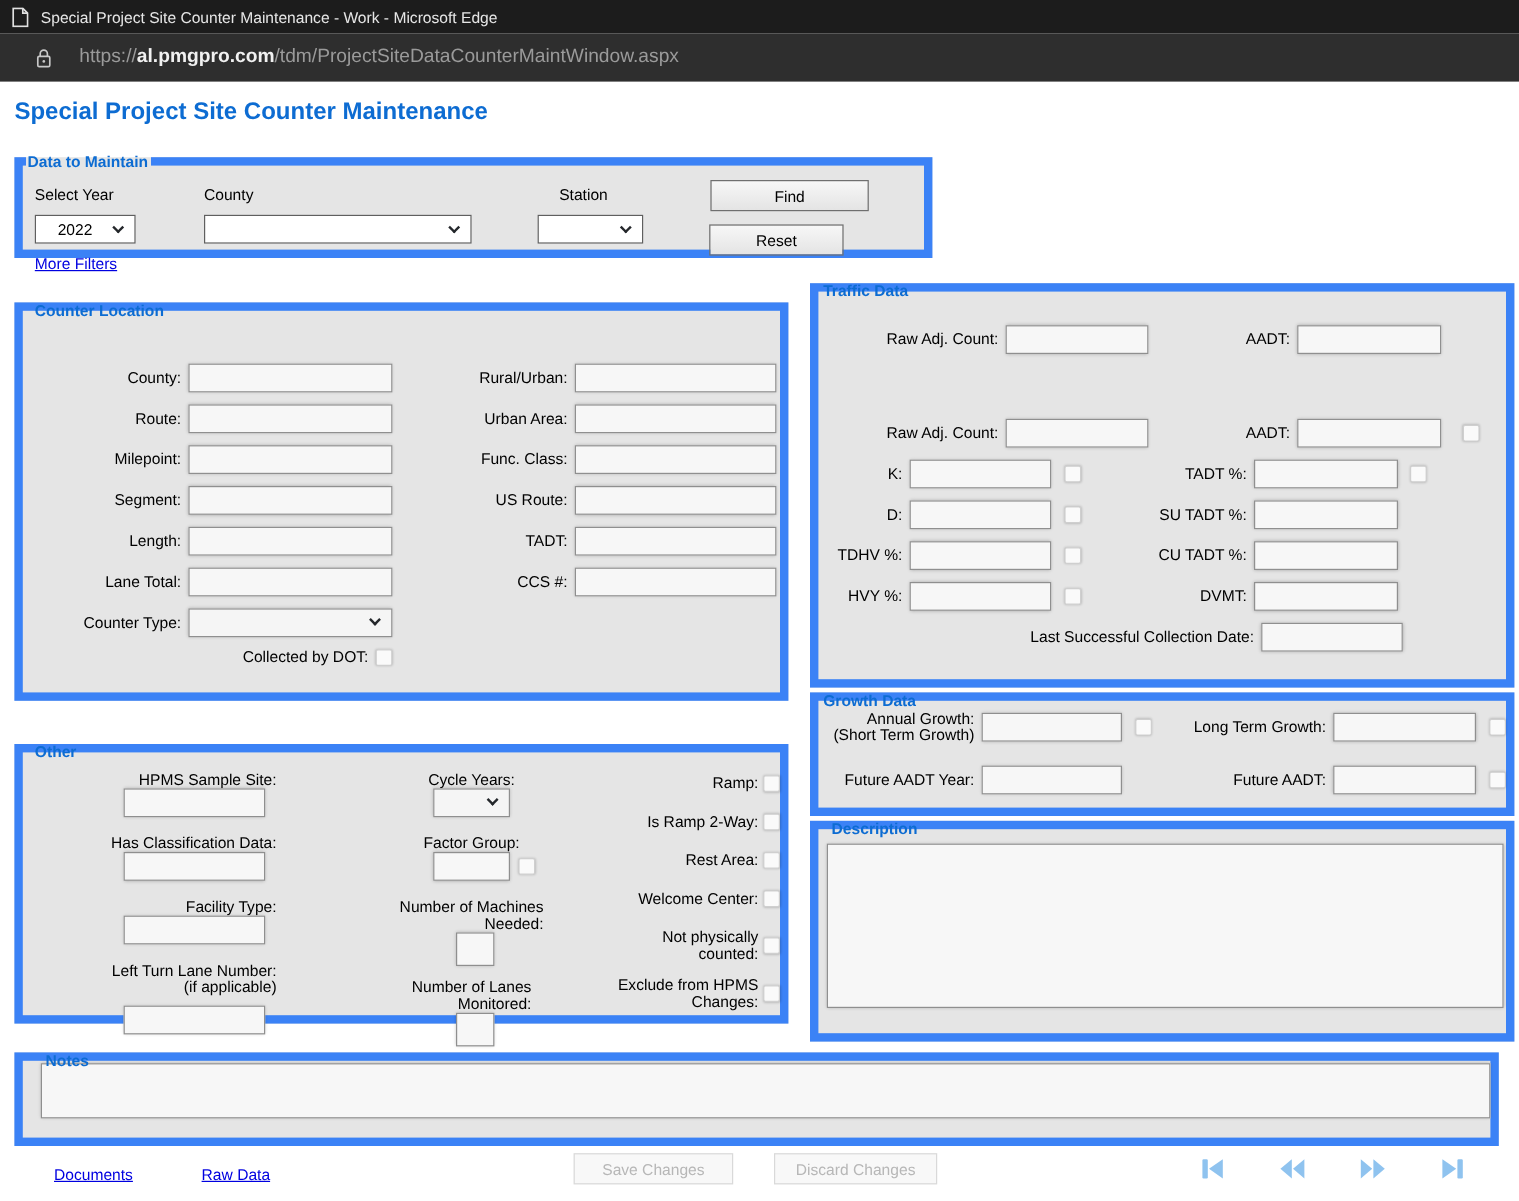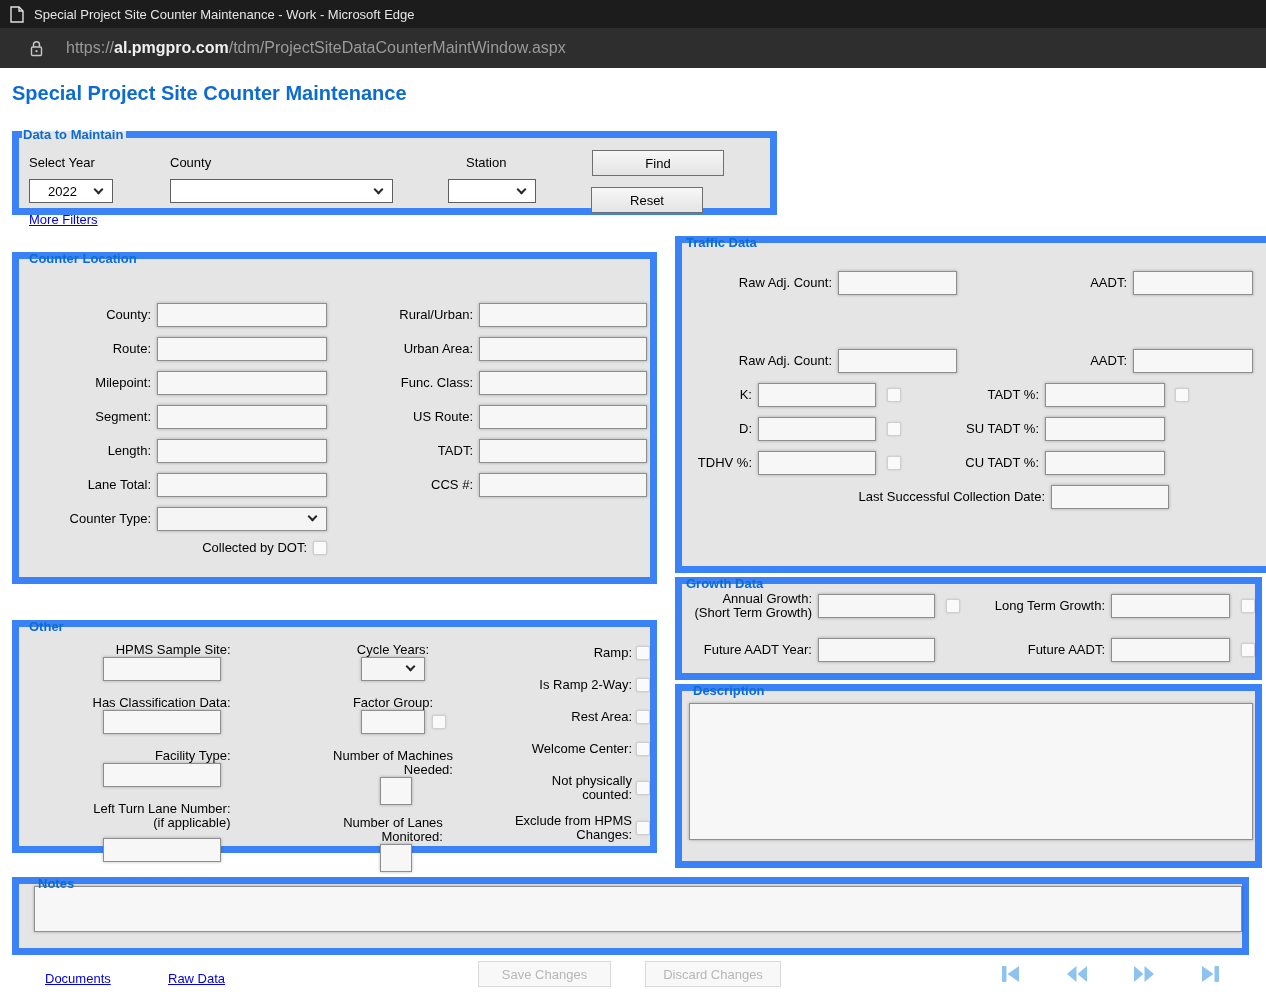--- a/index.html
+++ b/index.html
@@ -51,21 +51,21 @@
   .cl-cols { display:flex; }
   .cl-a { width:302px; } .cl-b { width:314px; margin-left:6px; }
   .cl-row { display:flex; align-items:center; margin-bottom:10px; }
   .cl-a .lab { width:132px; } .cl-a .tb, .cl-a .fsel { width:170px; }
   .cl-b .lab { width:146px; } .cl-b .tb { width:168px; }
   .cl-end { display:flex; align-items:center; justify-content:flex-end; width:302px; margin-top:2px; }
   
   #fs-traffic { height:337px; padding:28px 0 0 0; }
   .t-row { display:flex; align-items:center; margin-bottom:10px; }
   .t-row .l1 { width:156px; } .t-row .i1 { width:119px; }
-  .t-row .l2 { width:176px; } .t-row .i2 { width:120px; }
+  .t-row .l2 { width:124px; } .t-row .i2 { width:120px; }
   .t-row .cbe { margin-left:18px; }
   .tg-row .l1 { width:76px; } .tg-row .i1 { width:118px; }
   .tg-row .cbm { margin-left:11px; }
   .tg-row .l2 { width:144px; } .tg-row .i2 { width:120px; }
   .tg-row .cbr { margin-left:10px; }
   .t-last .l1 { width:369px; } .t-last .i1 { width:118px; }
   .mb54 { margin-bottom:54px; }
   
   #fs-growth { height:103px; margin-top:4px; padding:8px 0 0 0; }
   .g-row { display:flex; align-items:center; margin-bottom:18px; }
@@ -331,20 +331,27 @@
             <input class="tb i1" value="" style="">
             <span class="cb cbm"></span>
           <span class="lab l2">SU TADT %:</span>
             <input class="tb i2" value="" style="">
         </div>
         <div class="t-row tg-row">
           <span class="lab l1">TDHV %:</span>
             <input class="tb i1" value="" style="">
             <span class="cb cbm"></span>
           <span class="lab l2">CU TADT %:</span>
+            <input class="tb i2" value="" style="">
+        </div>
+        <div class="t-row tg-row">
+          <span class="lab l1">HVY %:</span>
+            <input class="tb i1" value="" style="">
+            <span class="cb cbm"></span>
+          <span class="lab l2">DVMT:</span>
             <input class="tb i2" value="" style="">
         </div>
         <div class="t-row t-last">
           <span class="lab l1">Last Successful Collection Date:</span>
             <input class="tb i1" value="" style="">
         </div>
       </fieldset>
 
       <fieldset id="fs-growth">
         <legend style="position:absolute; top:-8px;">Growth Data</legend>

